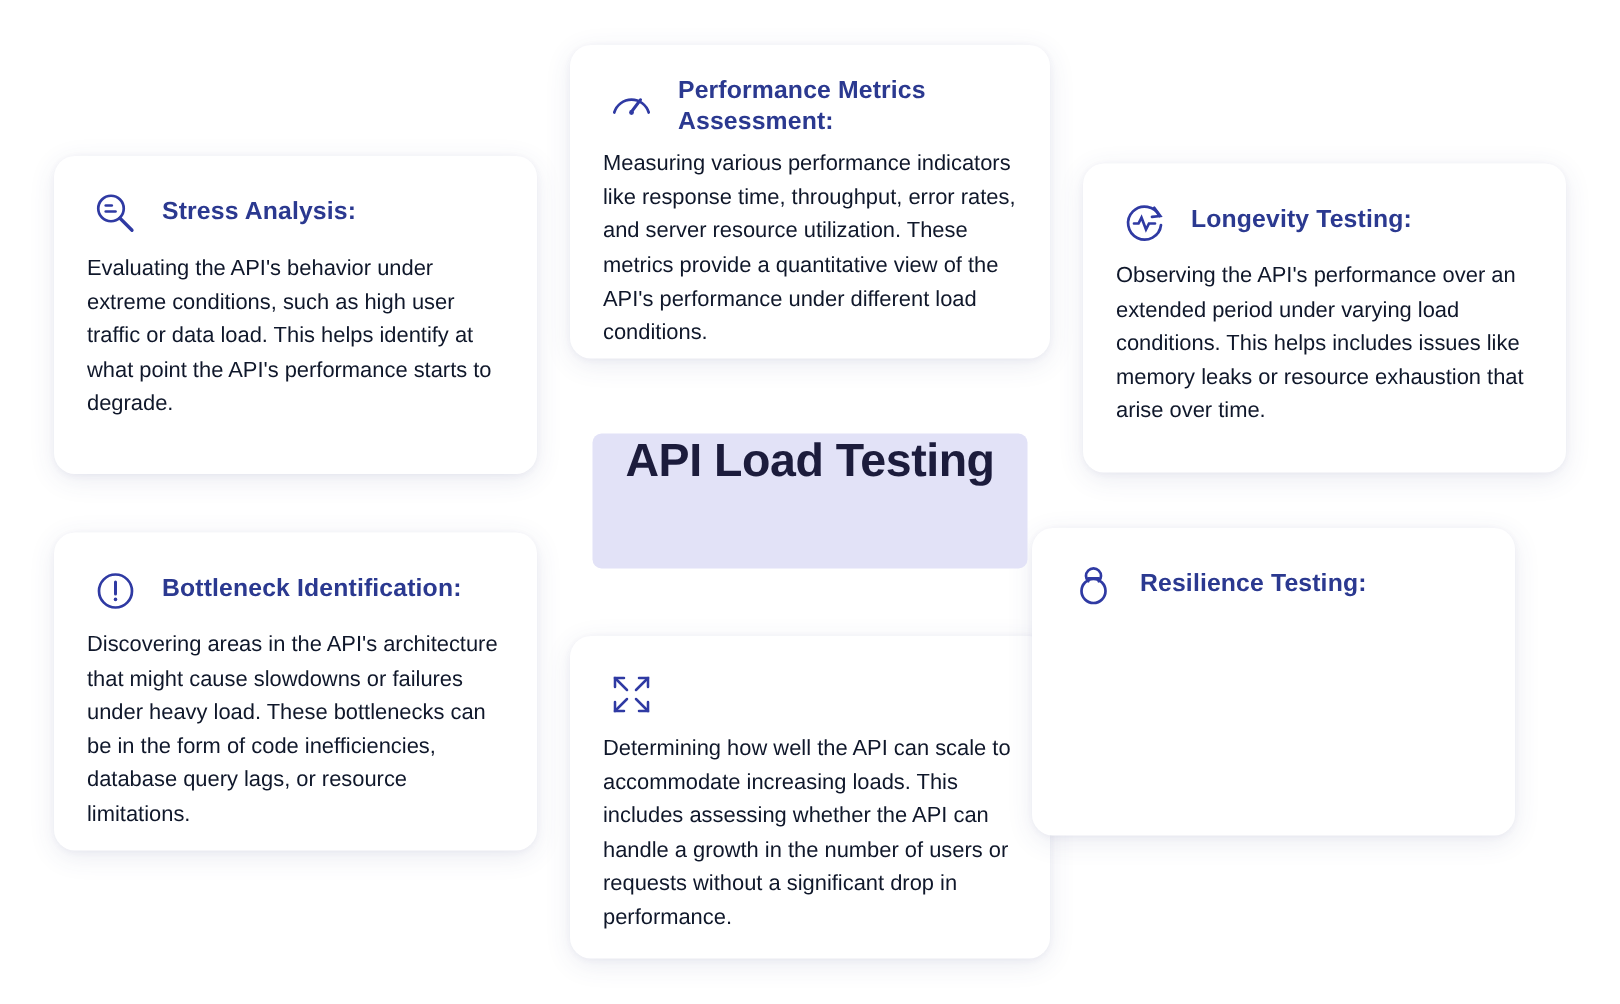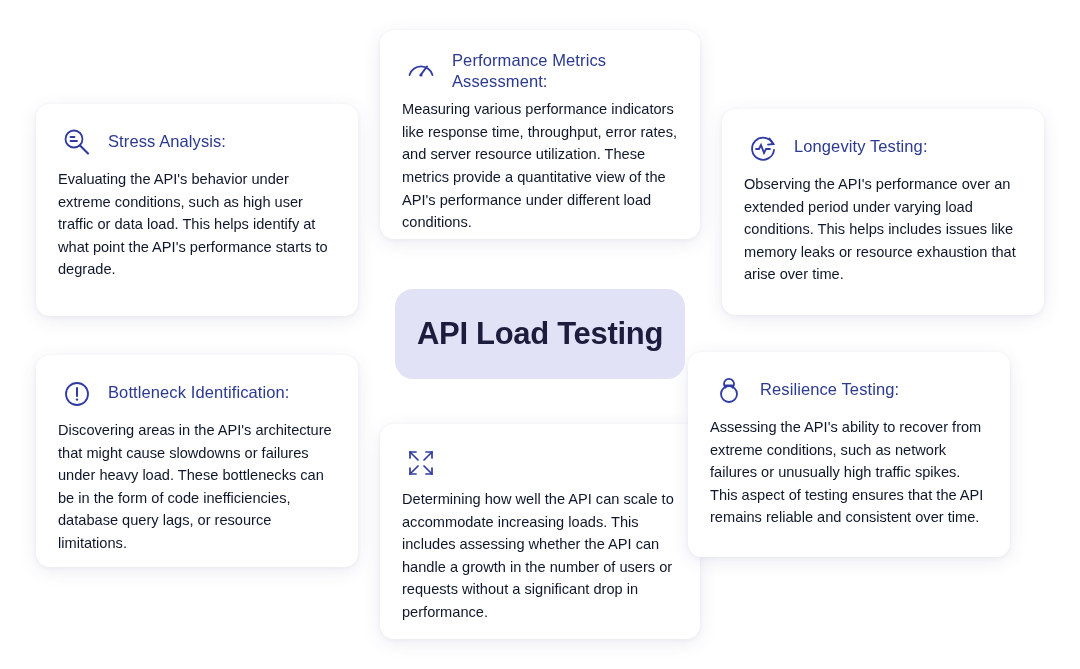--- a/index.html
+++ b/index.html
@@ -37,42 +37,42 @@
     flex: 0 0 auto;
     width: 38px;
     height: 38px;
     display: flex;
     align-items: center;
     justify-content: center;
     color: #2f3aa3;
   }
   .card-title {
     font-size: 16.5px;
-    font-weight: normal;
+    font-weight: bold;
     color: #2b3990;
     line-height: 1.28;
     padding-top: 7px;
     letter-spacing: 0.1px;
   }
   .card-title.two-line {
     padding-top: 0px;
   }
   .card-body {
     font-size: 14.6px;
     line-height: 1.55;
     color: #0f172a;
     margin-top: 4px;
   }
   
   .center-node {
     position: absolute;
     background: #e2e2f7;
-    border-radius: 18px;
+    border-radius: 6px;
     display: flex;
-    align-items: center;
+    align-items: flex-start;
     justify-content: center;
     box-sizing: border-box;
   }
   .center-label {
     font-size: 31px;
     font-weight: bold;
     color: #1c1c3c;
     letter-spacing: -0.3px;
   }
 
@@ -169,20 +169,19 @@
     <div class="card-head">
       <span class="card-icon">
         <svg width="34" height="34" viewBox="0 0 34 34" fill="none" stroke="#2f3aa3" stroke-width="1.8" stroke-linecap="round">
           <circle cx="17" cy="20" r="8"></circle>
           <path d="M13.5 13.5 A5 5 0 1 1 20.5 13.5"></path>
           <line x1="13.5" y1="11.5" x2="20.5" y2="11.5"></line>
         </svg>
       </span>
       <div class="card-title">Resilience Testing:</div>
     </div>
-    <div class="card-body">Assessing the API's ability to recover from extreme conditions, such as network failures or unusually high traffic spikes. This aspect of testing ensures that the API remains reliable and consistent over time.</div>
   </div>
 
   <div class="center-node" id="center-node">
     <div class="center-label">API Load Testing</div>
   </div>
 
 </div>
 
 </body></html>

